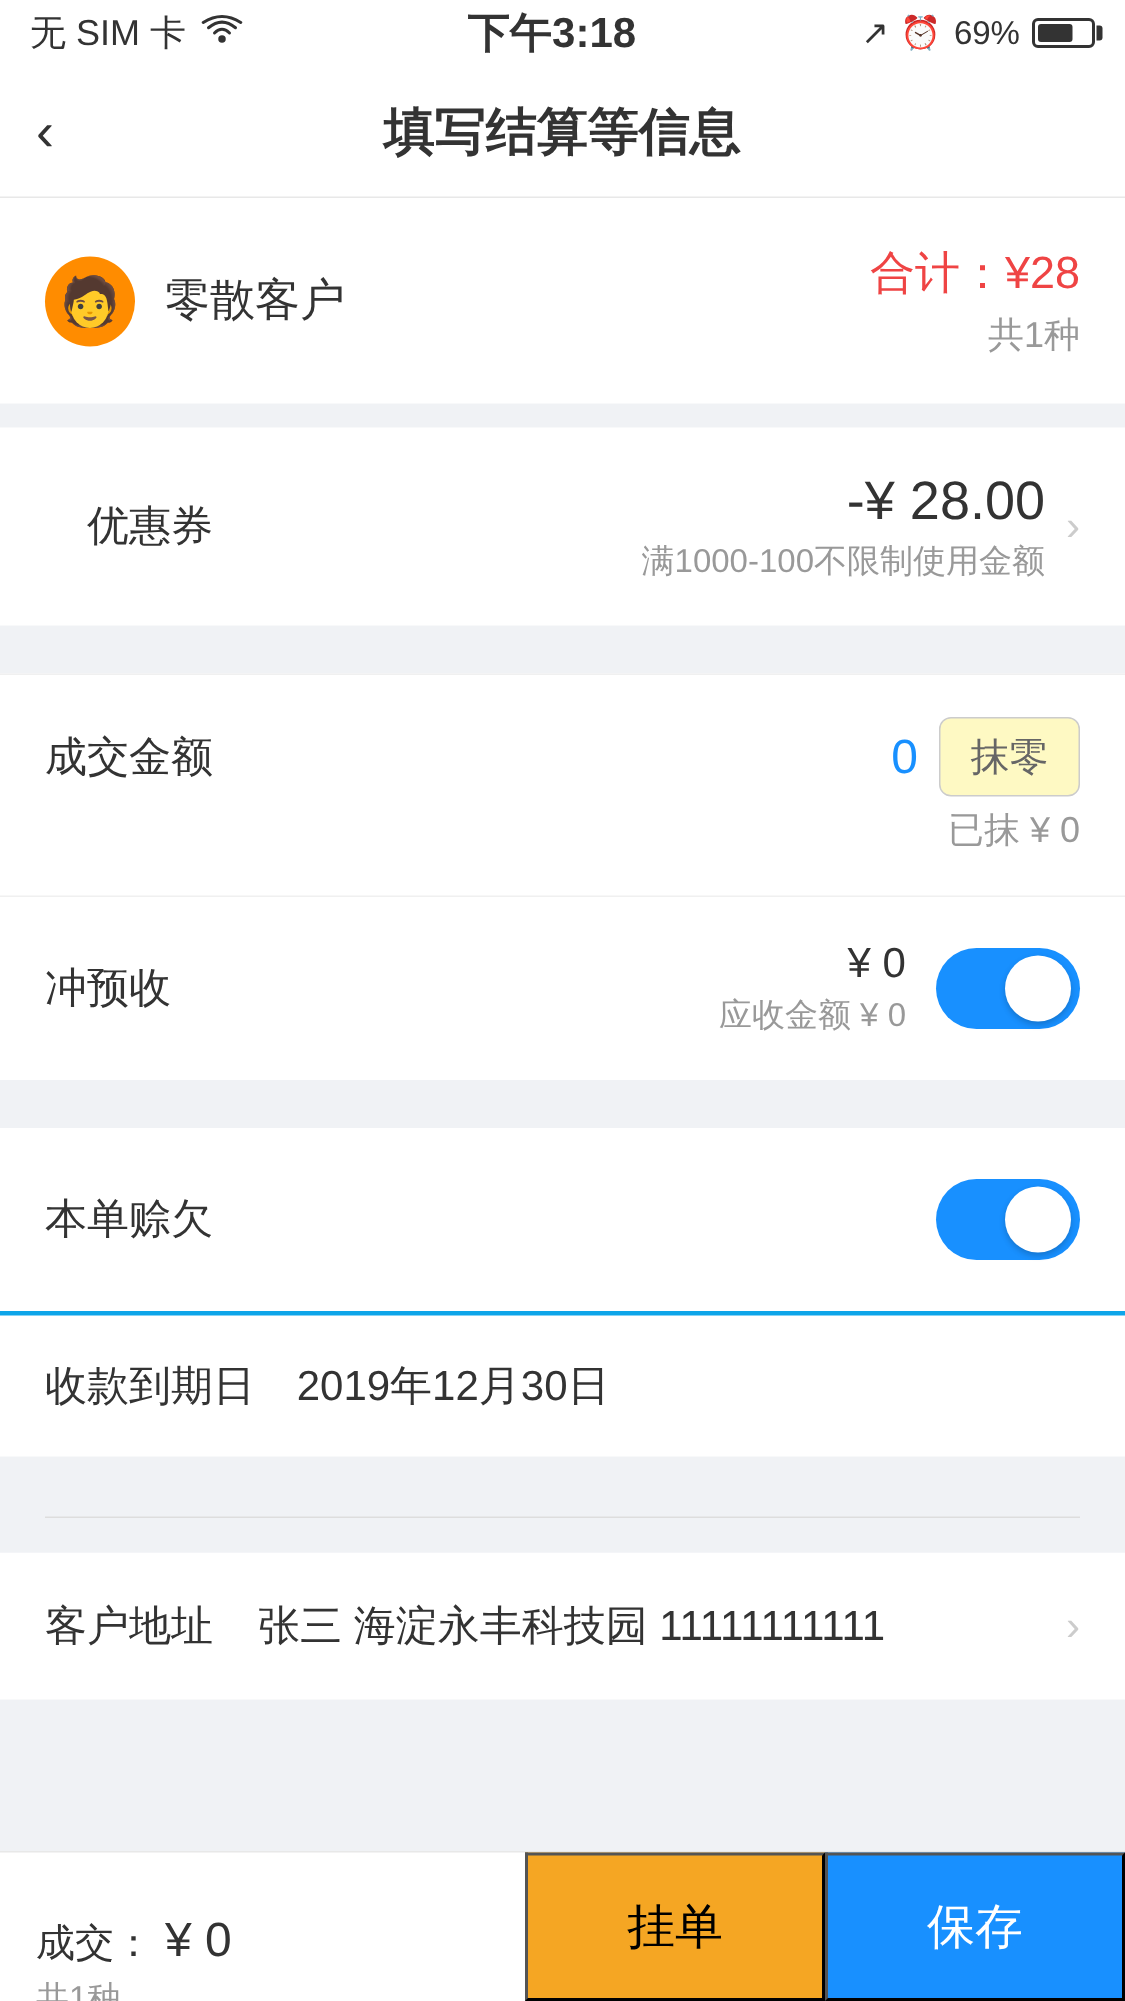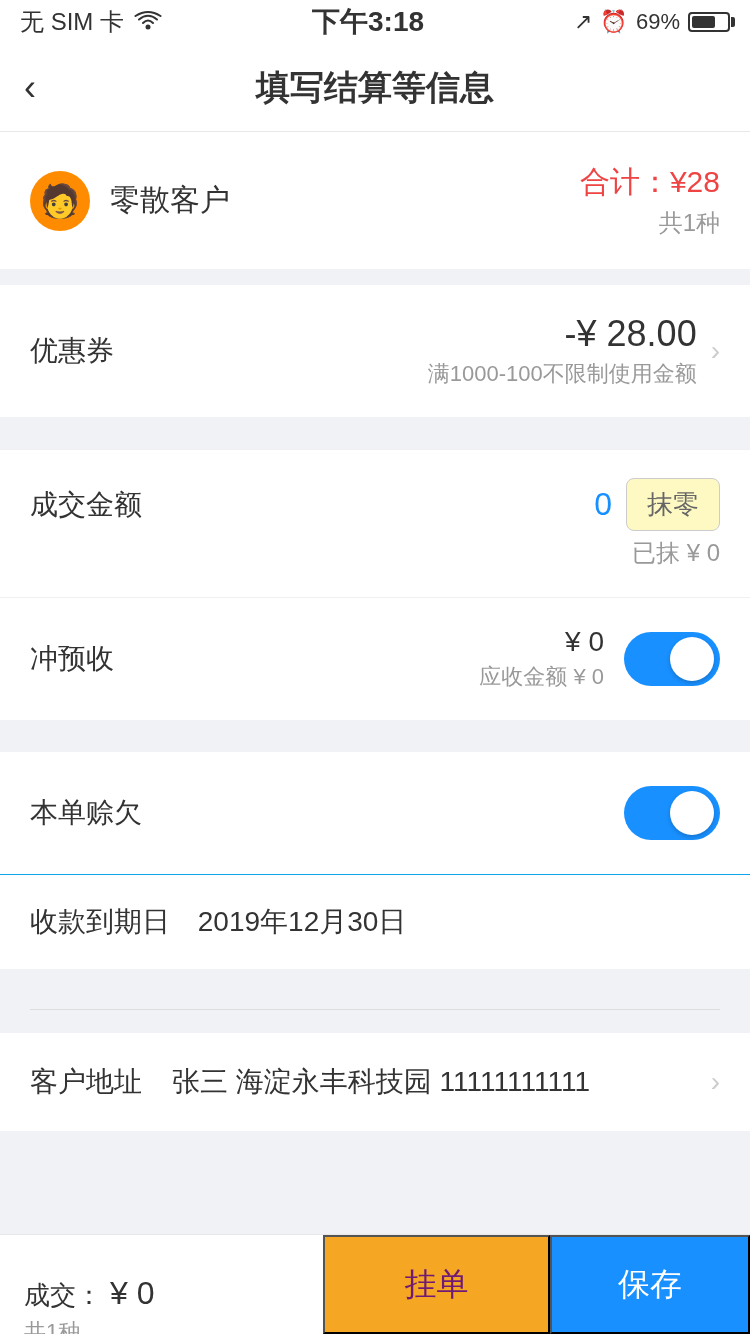--- a/index.html
+++ b/index.html
@@ -98,21 +98,21 @@
     }
 
     
     .row-item {
       display: flex;
       align-items: center;
       justify-content: space-between;
       padding: 28px 30px;
       border-top: 1px solid #f0f0f0;
     }
-    .row-item:first-child { border-top: none; }
+    .row-item:first-child { border-top: none; margin-left: 28px; }
     .row-label {
       font-size: 28px; color: #333;
     }
     .row-right {
       display: flex; align-items: center; gap: 14px;
     }
     .coupon-right {
       text-align: right;
     }
     .coupon-discount {
@@ -182,21 +182,21 @@
     
     .credit-row {
       display: flex; align-items: center; justify-content: space-between;
       padding: 34px 30px;
     }
     .credit-label { font-size: 28px; color: #333; }
 
     
     .due-date-row {
       padding: 28px 30px;
-      border-top: 1px solid #0ea5e9;
+      border-top: 3px solid #0ea5e9;
     }
     .due-date-content {
       font-size: 28px; color: #333;
     }
     .due-date-content span { margin-right: 20px; }
 
     
     .divider-section {
       background: #f0f2f5;
       height: 16px;
@@ -247,24 +247,24 @@
     .bottom-deal {
       font-size: 26px; color: #333;
     }
     .bottom-deal-amount {
       font-size: 32px; color: #333; font-weight: 500;
     }
     .bottom-count {
       font-size: 22px; color: #999; margin-top: 4px;
     }
     .bottom-btn-hold {
-      width: 227px; height: 100%;
+      width: 200px; height: 100%;
       background: #f5a623;
       display: flex; align-items: center; justify-content: center;
-      font-size: 32px; color: #701a75; font-weight: 500;
+      font-size: 32px; color: #000000; font-weight: 500;
       cursor: pointer;
     }
     .bottom-btn-save {
       width: 200px; height: 100%;
       background: #1890ff;
       display: flex; align-items: center; justify-content: center;
       font-size: 32px; color: #fff; font-weight: 500;
       cursor: pointer;
     }
   </style>

